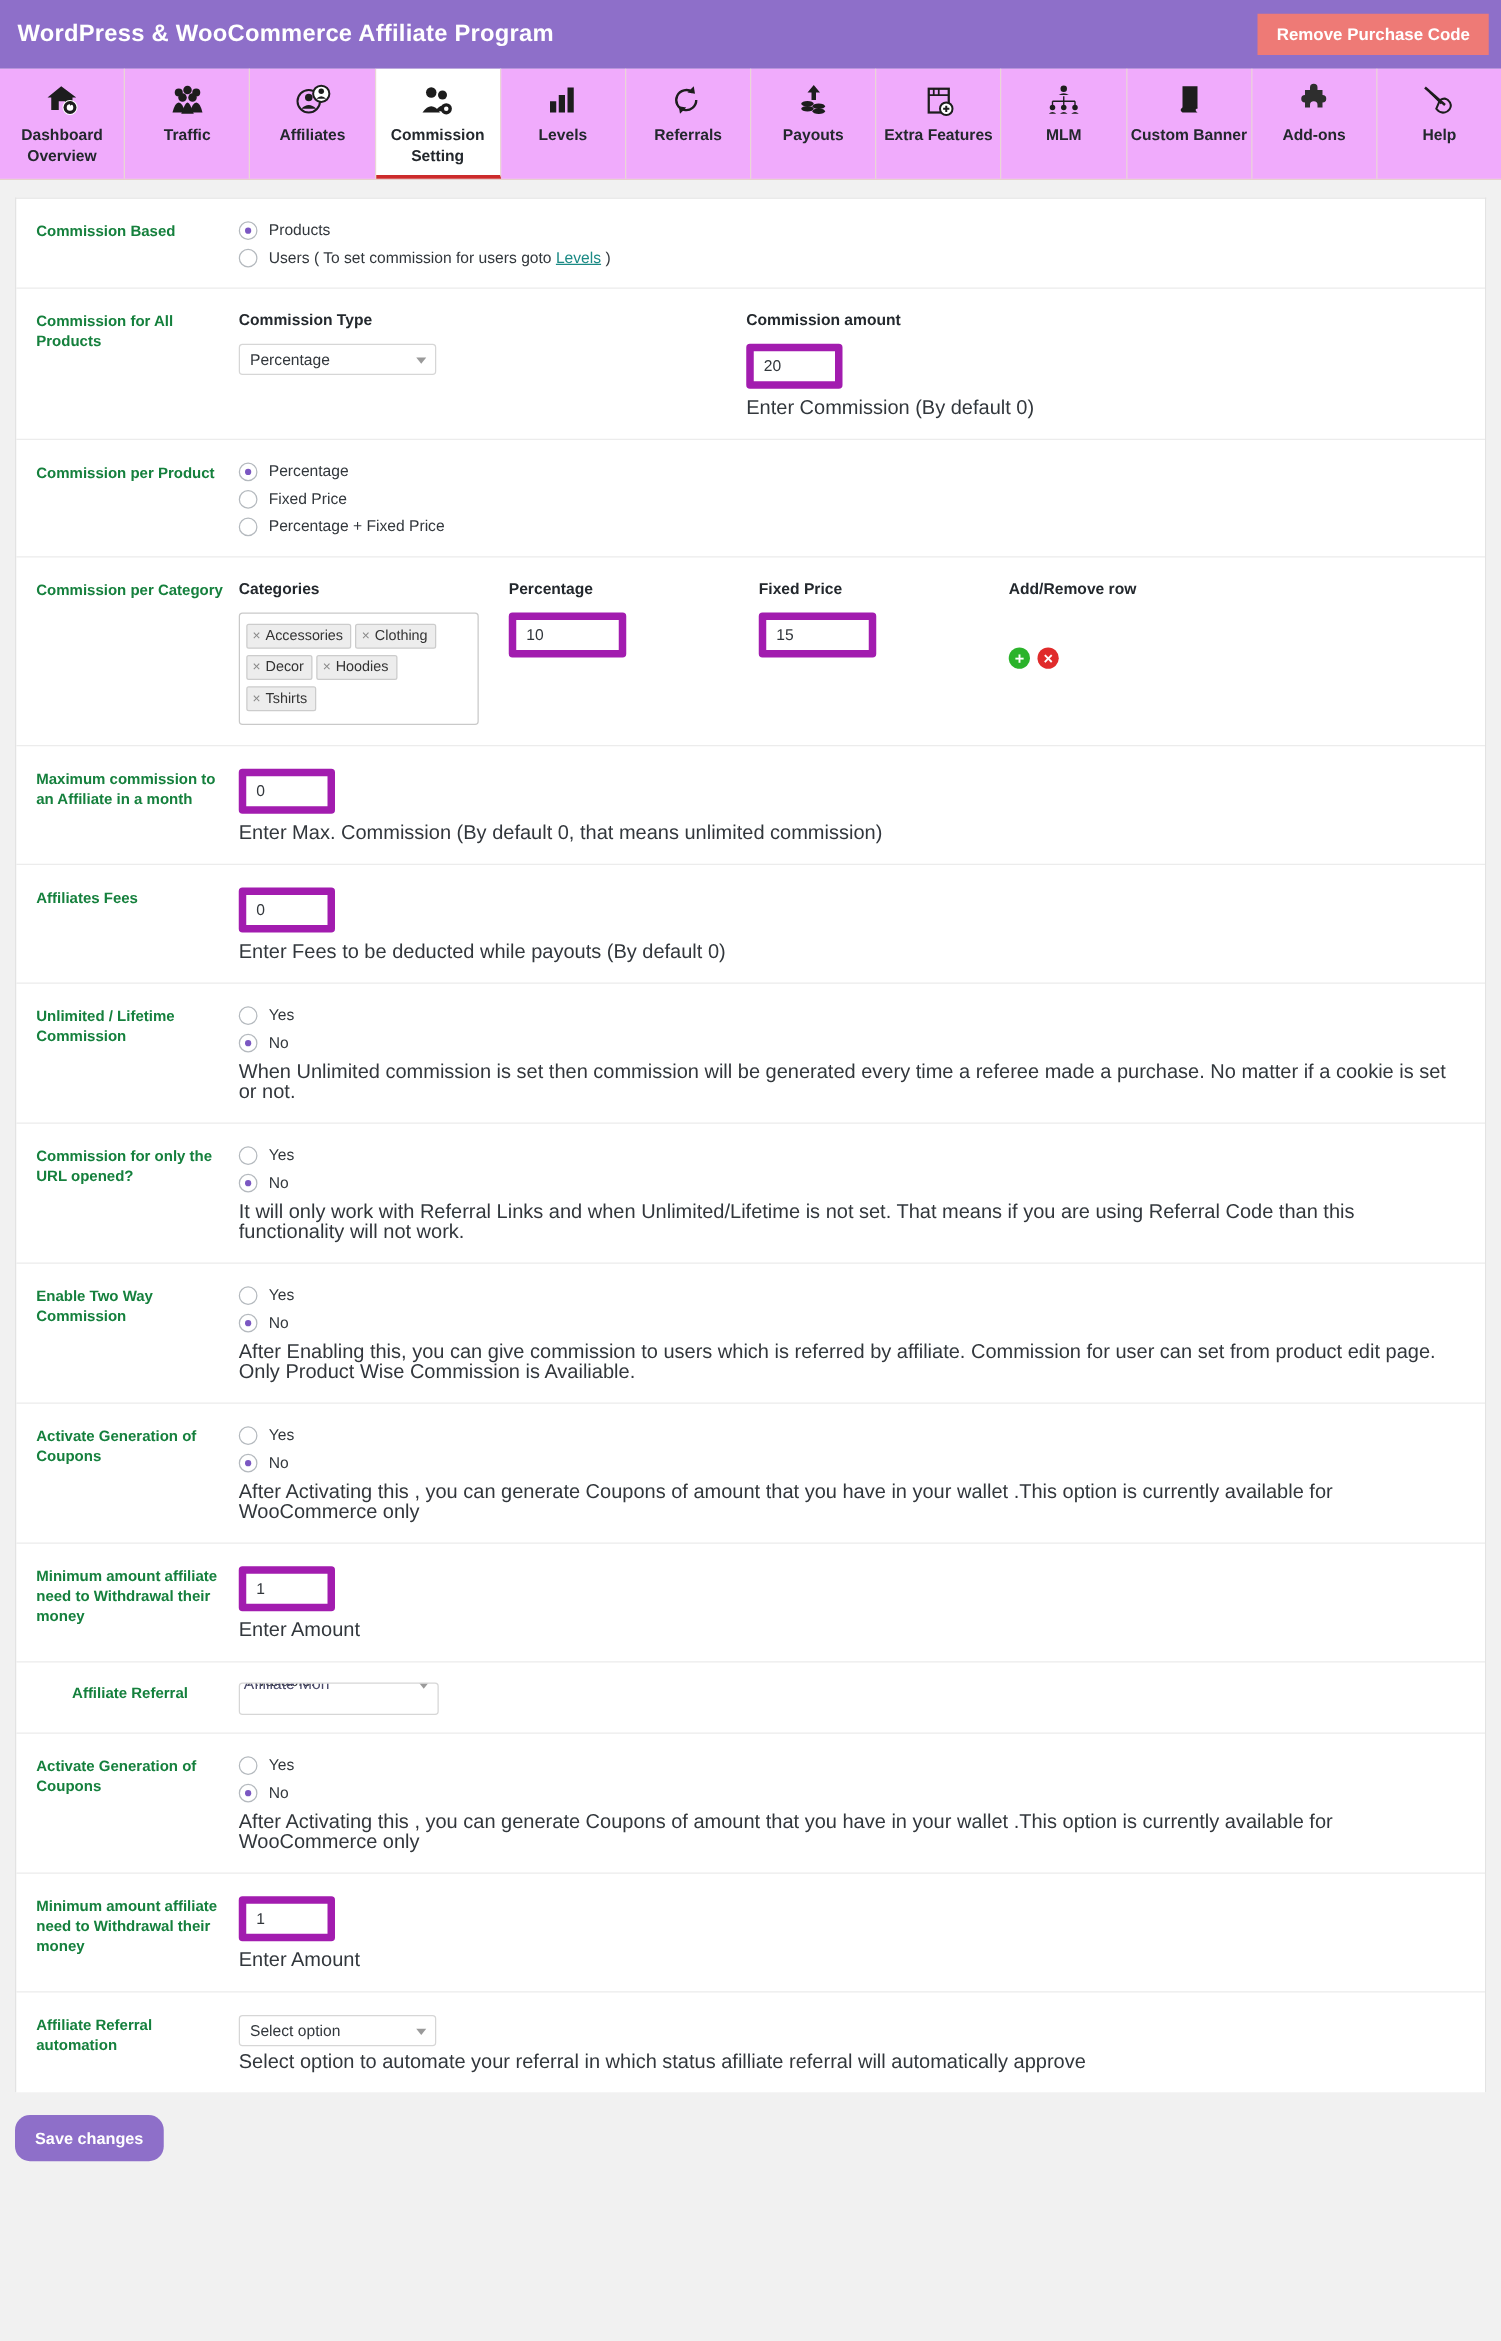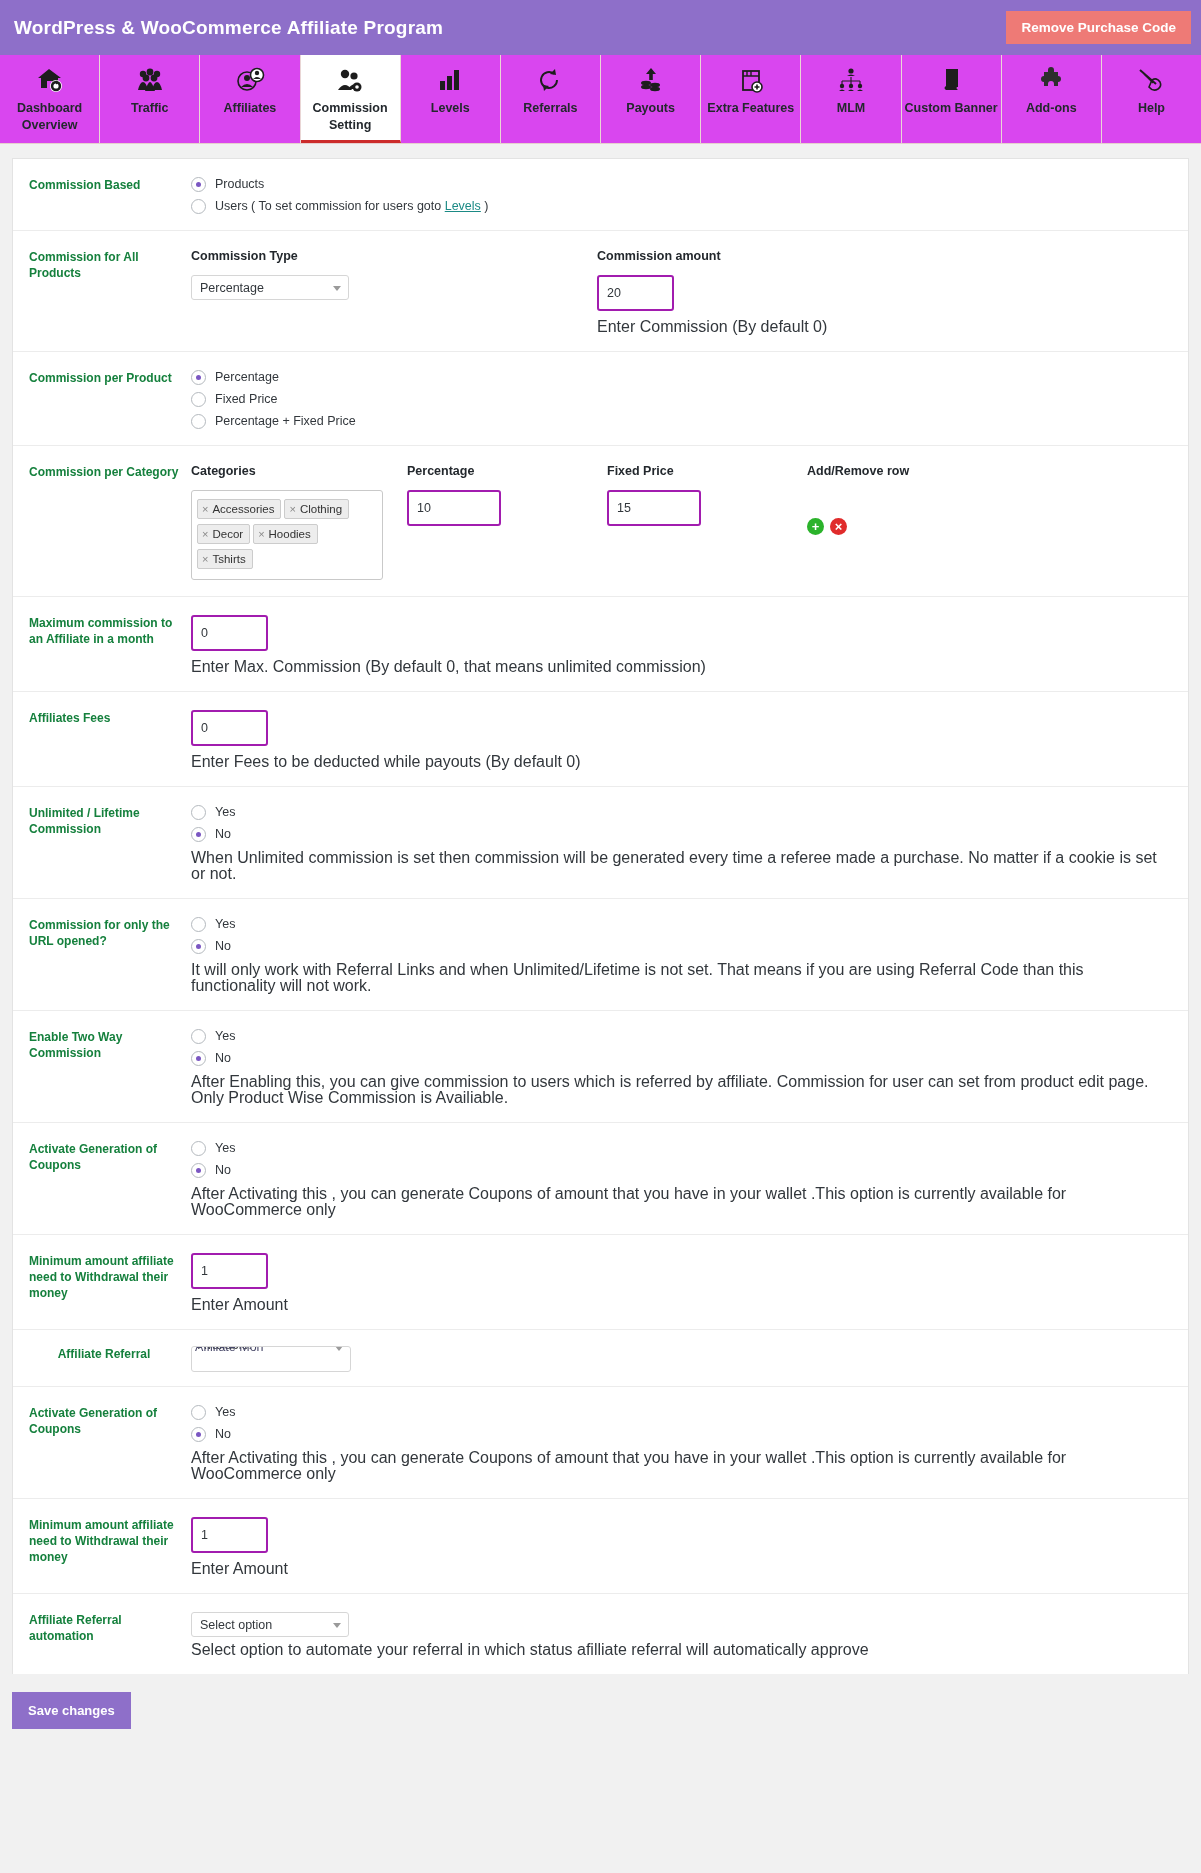--- a/index.html
+++ b/index.html
@@ -51,21 +51,21 @@
   .nav-tab {
     flex: 1 1 0;
     min-width: 0;
     display: flex;
     flex-direction: column;
     align-items: center;
     justify-content: flex-start;
     padding-top: 9px;
     border-right: 1px solid #e9d6d5;
     cursor: pointer;
-    background: #d946ef;
+    background: #f0abfc;
     position: relative;
   }
   .nav-tab:last-child { border-right: none; }
   .nav-tab.active {
     background: #ffffff;
     border-bottom: 3px solid #cc2b2b;
   }
   .nav-icon {
     height: 32px;
     display: flex;
@@ -143,21 +143,21 @@
     font-size: 12.5px;
     font-weight: bold;
     color: #23282d;
     margin-bottom: 12px;
     display: block;
   }
   input.txt {
     width: 77px;
     height: 36px;
     padding: 4px 8px;
-    border: 2px solid #a21caf;
+    border: 6px solid #a21caf;
     border-radius: 3px;
     font-size: 12.5px;
     font-family: "Liberation Sans", sans-serif;
     color: #32373c;
     background: #fff;
   }
   input.txt.wide { width: 94px; }
   .helper {
     font-size: 16px;
     color: #32373c;
@@ -259,21 +259,21 @@
     padding: 18px 12px 24px 12px;
     background: #f1f1f1;
   }
   .save-btn {
     background: #8e6fc9;
     color: #fff;
     border: none;
     font-size: 13px;
     font-weight: bold;
     padding: 11px 16px;
-    border-radius: 0;
+    border-radius: 12px;
     cursor: pointer;
   }
 </style>
 </head>
 <body>
 
 <div class="app-header">
   <div class="app-title">WordPress &amp; WooCommerce Affiliate Program</div>
   <button class="remove-code-btn">Remove Purchase Code</button>
 </div>

